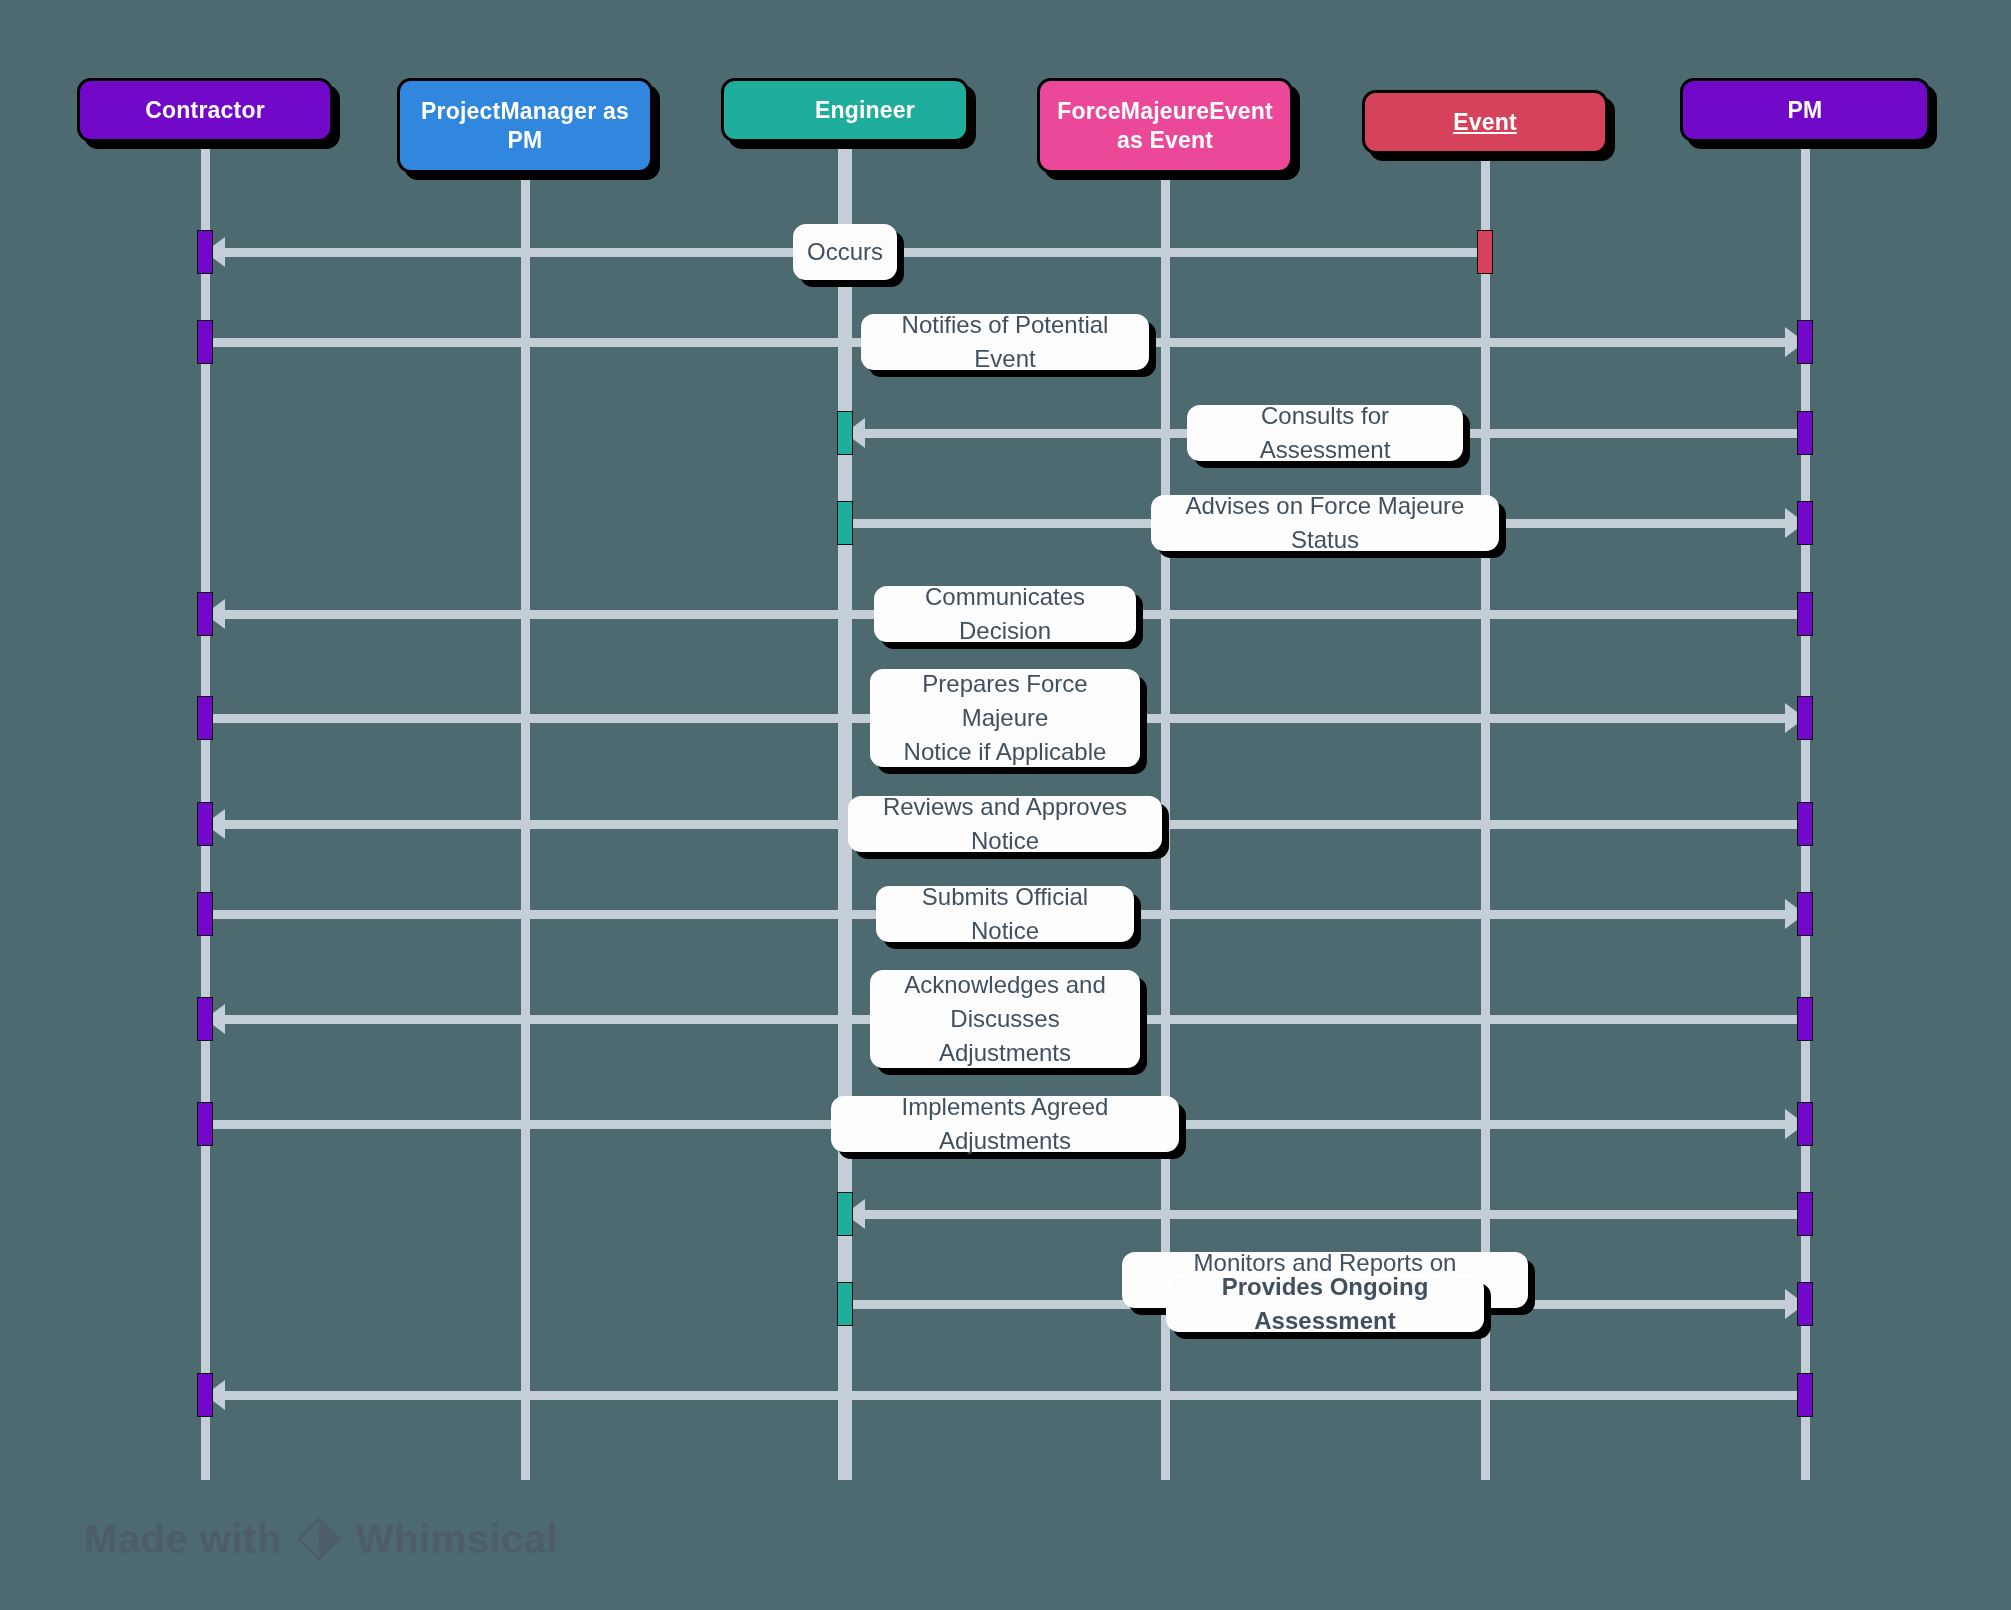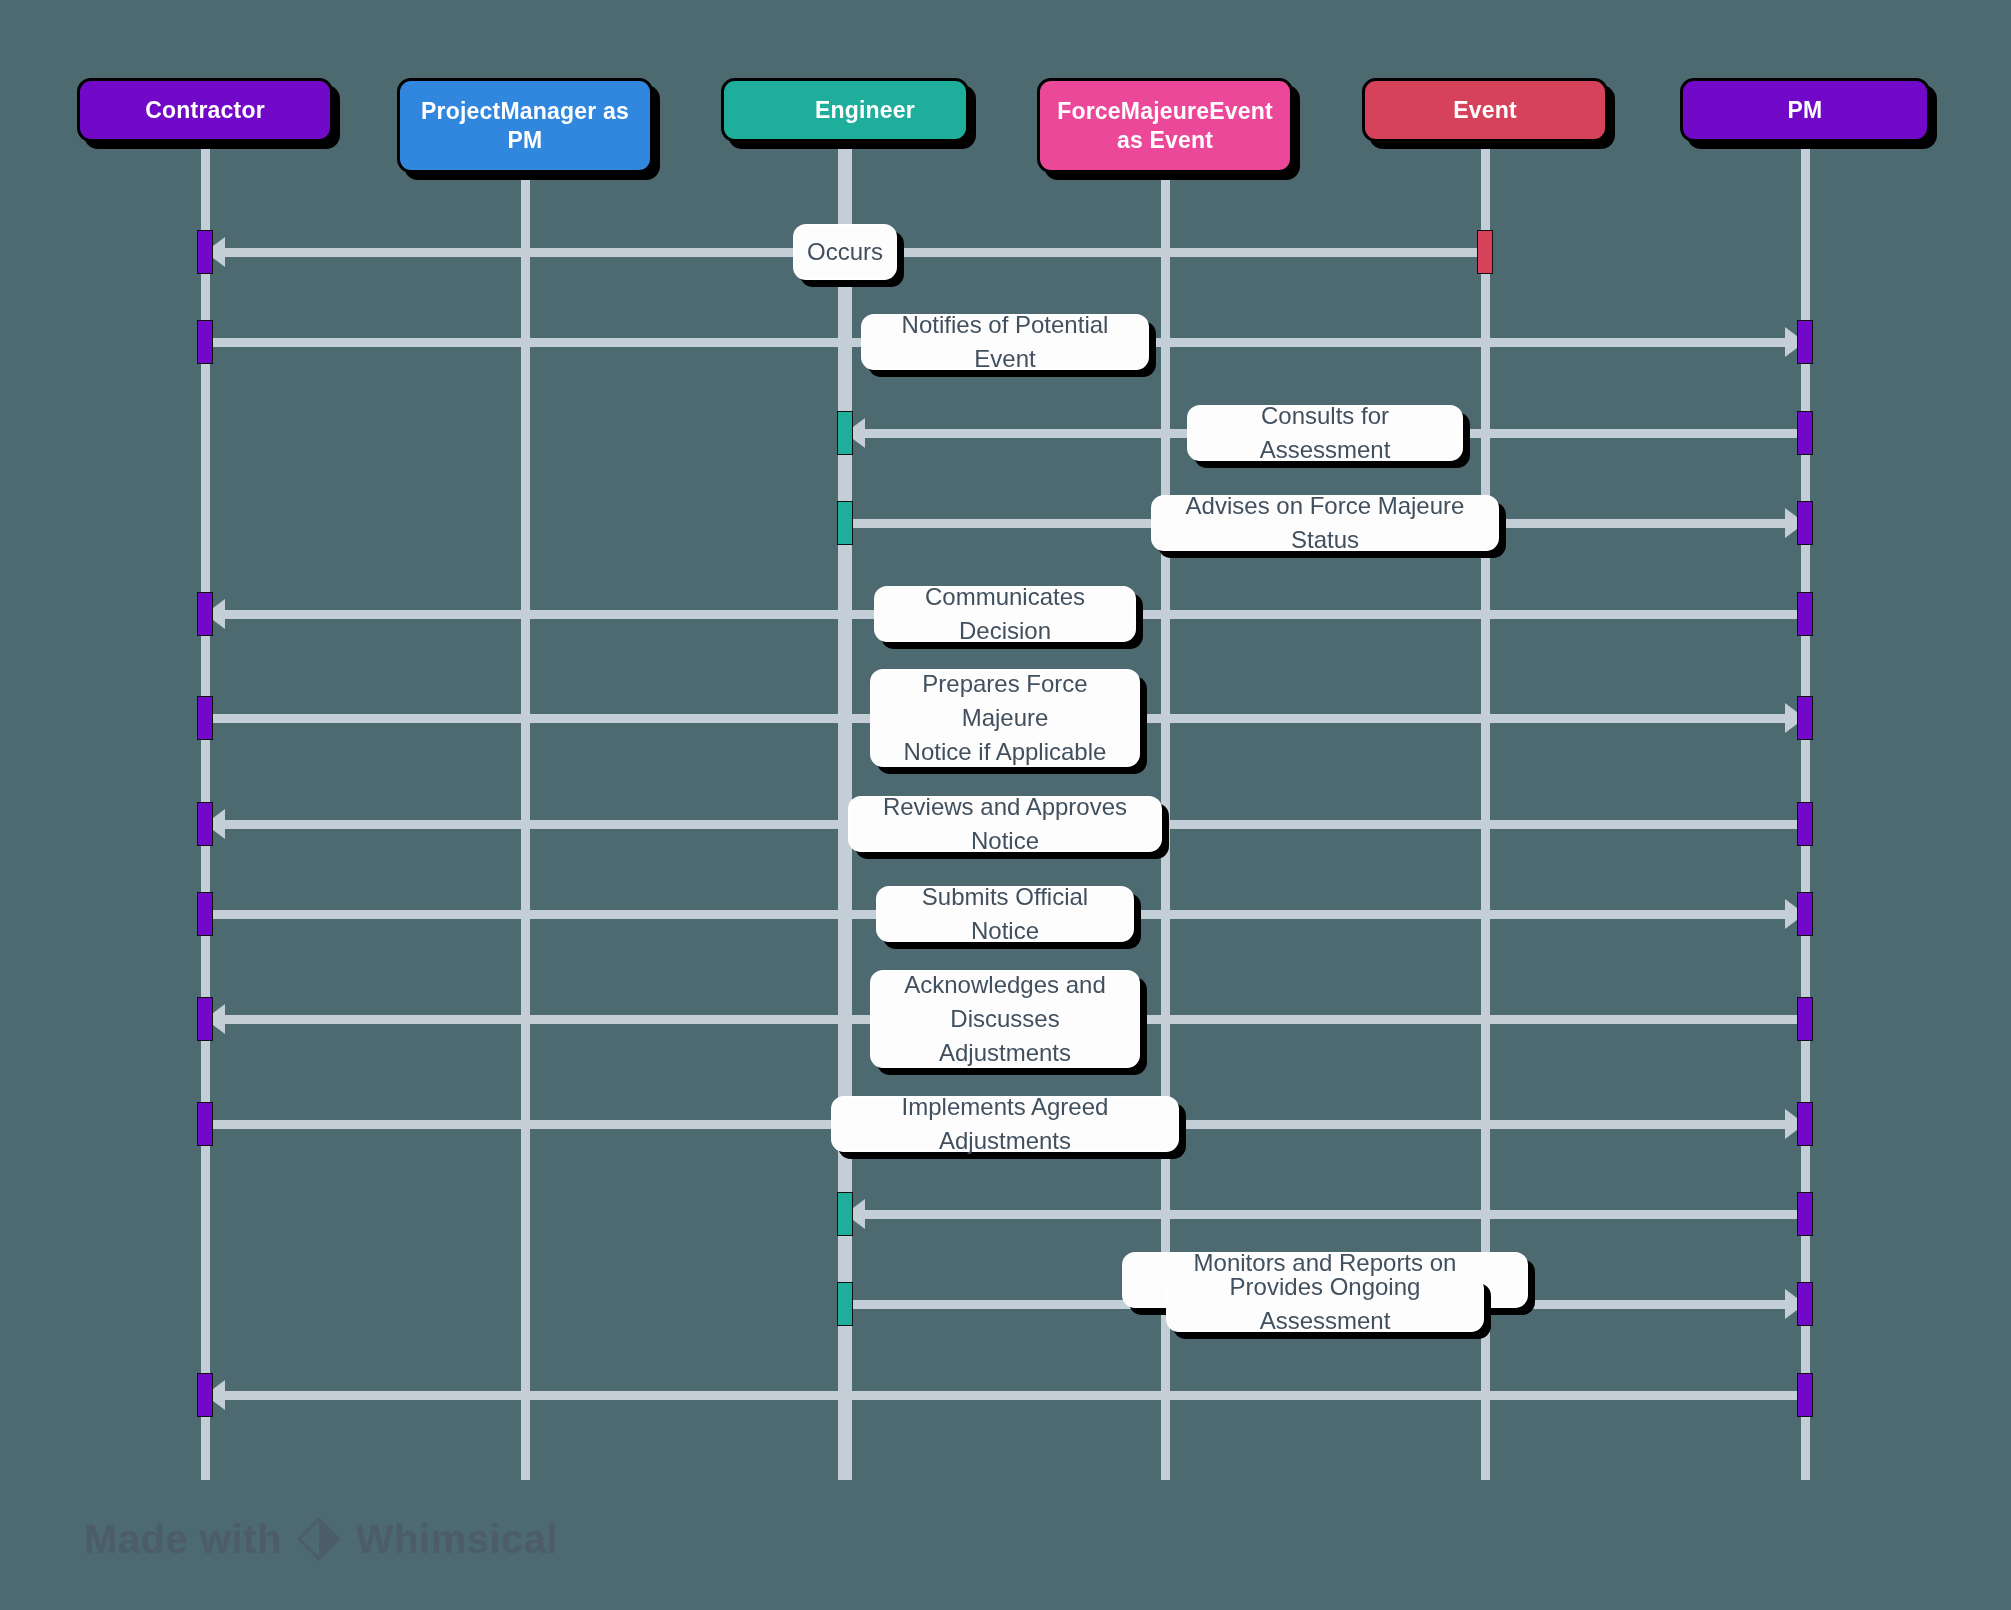--- a/index.html
+++ b/index.html
@@ -164,36 +164,36 @@
     <div class="msglabel" style="width: 348px; height: 56px; left: 1151px; top: 495px;">Advises on Force Majeure Status</div>
     <div class="msglabel" style="width: 262px; height: 56px; left: 874px; top: 586px;">Communicates Decision</div>
     <div class="msglabel" style="width: 270px; height: 98px; left: 870px; top: 669px;">Prepares Force Majeure
 Notice if Applicable</div>
     <div class="msglabel" style="width: 314px; height: 56px; left: 848px; top: 796px;">Reviews and Approves Notice</div>
     <div class="msglabel" style="width: 258px; height: 56px; left: 876px; top: 886px;">Submits Official Notice</div>
     <div class="msglabel" style="width: 270px; height: 98px; left: 870px; top: 970px;">Acknowledges and
 Discusses Adjustments</div>
     <div class="msglabel" style="width: 348px; height: 56px; left: 831px; top: 1096px;">Implements Agreed Adjustments</div>
     <div class="msglabel" style="width: 406px; height: 56px; left: 1122px; top: 1252px;">Monitors and Reports on Adjustments</div>
-    <div class="msglabel" style="width: 318px; height: 56px; left: 1166px; top: 1276px;">Provides Ongoing Assessment</div>
+    <div class="msglabel" style="width: 318px; height: 56px; left: 1166px; top: 1276px; font-weight: bold;">Provides Ongoing Assessment</div>
     <div class="actor" style="background: rgb(114, 9, 200); width: 256px; height: 64px; left: 77px; top: 78px; z-index: 10;">
       <span style="white-space: pre-line;">Contractor</span>
     </div>
     <div class="actor" style="background: rgb(49, 135, 221); width: 256px; height: 95px; left: 397px; top: 78px; z-index: 10;">
       <span style="white-space: pre-line;">ProjectManager as
 PM</span>
     </div>
     <div class="actor" style="background: rgb(31, 174, 156); width: 248px; height: 64px; left: 721px; top: 78px; z-index: 10;">
       <span style="white-space: pre-line; margin-left: 40px;">Engineer</span>
     </div>
     <div class="actor" style="background: #ec4899; width: 256px; height: 95px; left: 1037px; top: 78px; z-index: 10;">
       <span style="white-space: pre-line;">ForceMajeureEvent
 as Event</span>
     </div>
-    <div class="actor" style="background: rgb(214, 66, 89); width: 246px; height: 64px; left: 1362px; top: 78px; z-index: 10;">
+    <div class="actor" style="background: rgb(214, 66, 89); width: 246px; height: 64px; left: 1362px; top: 90px; z-index: 10; text-decoration: underline;">
       <span style="white-space: pre-line;">Event</span>
     </div>
     <div class="actor" style="background: rgb(114, 9, 200); width: 250px; height: 64px; left: 1680px; top: 78px; z-index: 10;">
       <span style="white-space: pre-line;">PM</span>
     </div>
   </div>
 
 <div id="watermark">
   <span>Made with</span>
   <svg class="wmark-diamond" width="46" height="46" viewBox="0 0 46 46">

